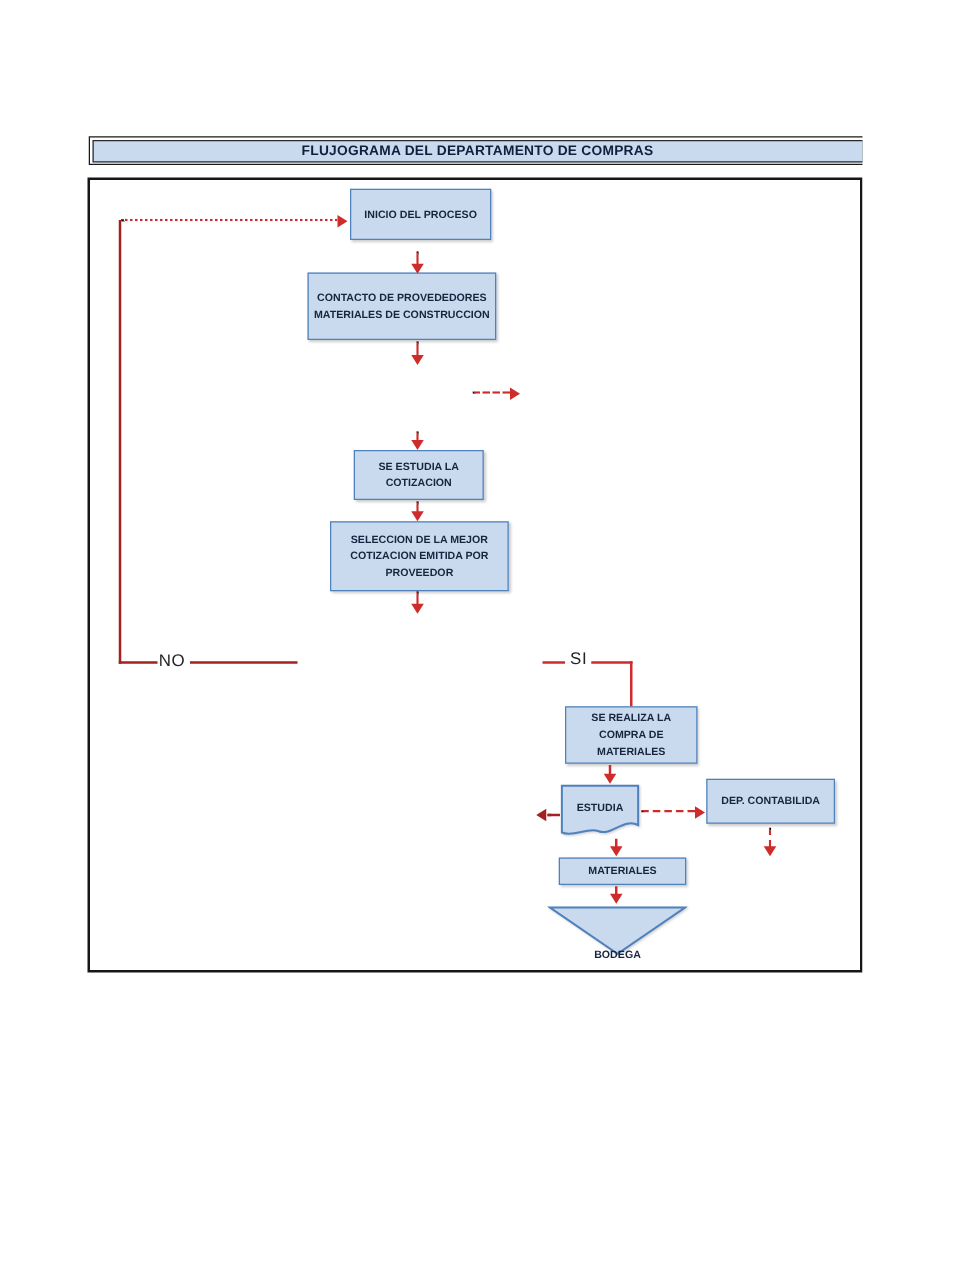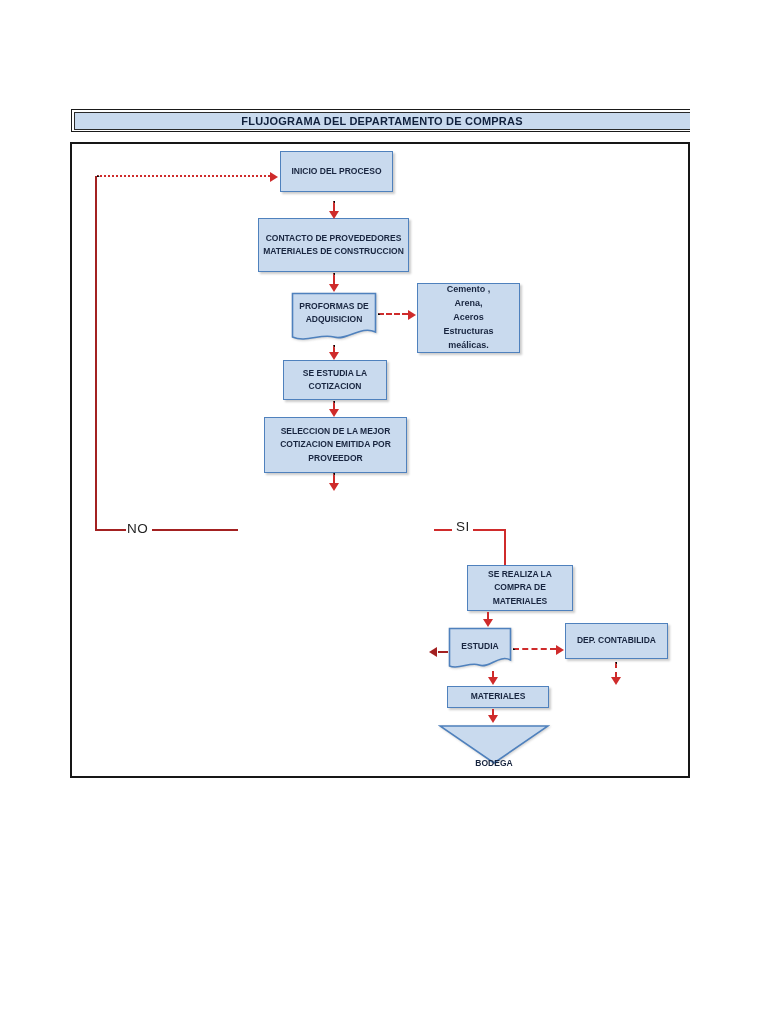--- a/index.html
+++ b/index.html
@@ -52,46 +52,34 @@
 <div class="page">
 
   <div class="title-outer">
     <div class="title-inner">FLUJOGRAMA DEL DEPARTAMENTO DE COMPRAS</div>
   </div>
 
   <div class="frame"></div>
 
   <div class="node" style="left:280px; top:151px; width:113px; height:41px;">INICIO DEL PROCESO</div>
 
-  <div class="node" style="left:258px; top:218px; width:151px; height:54px;">CONTACTO DE PROVEDEDORES
+  <div class="node" style="left:246px; top:218px; width:151px; height:54px;">CONTACTO DE PROVEDEDORES
 MATERIALES DE CONSTRUCCION</div>
 
-  <div class="shape-wrap" style="left:291px; top:292px; width:86px; height:53px;">
-    <svg width="86" height="53" viewBox="0 0 86 53">
-      <path d="M1.5,1.5 H84.5 V40 C70,33 56,49 43,45 C30,41 15,51 1.5,45 Z" fill="#c9daee" stroke="#4f81bd" stroke-width="1.6"></path>
-    </svg>
-    <div class="shape-label" style="top:8px;">PROFORMAS DE
-ADQUISICION</div>
-  </div>
 
-  <div class="node" style="left:417px; top:283px; width:103px; height:70px; font-size:9px;">Cemento ,
-Arena,
-Aceros
-Estructuras
-meálicas.</div>
 
   <div class="node" style="left:264px; top:417px; width:143px; height:56px;">SELECCION DE LA MEJOR
 COTIZACION EMITIDA POR
 PROVEEDOR</div>
 
   <div class="node" style="left:283px; top:360px; width:104px; height:40px;">SE ESTUDIA LA
 COTIZACION</div>
 
 
-  <div class="node" style="left:452px; top:565px; width:106px; height:46px;margin-left:15px;">SE REALIZA LA
+  <div class="node" style="left:452px; top:565px; width:106px; height:46px;">SE REALIZA LA
 COMPRA DE
 MATERIALES</div>
 
   <div class="shape-wrap" style="left:448px; top:627px; width:64px; height:45px;">
     <svg width="64" height="45" viewBox="0 0 64 45">
       <path d="M1.5,1.5 H62.5 V33 C51,27 41,42 31,38 C22,34.5 11,43 1.5,39 Z" fill="#c9daee" stroke="#4f81bd" stroke-width="1.6"></path>
     </svg>
     <div class="shape-label" style="top:13px;">ESTUDIA</div>
   </div>
 

